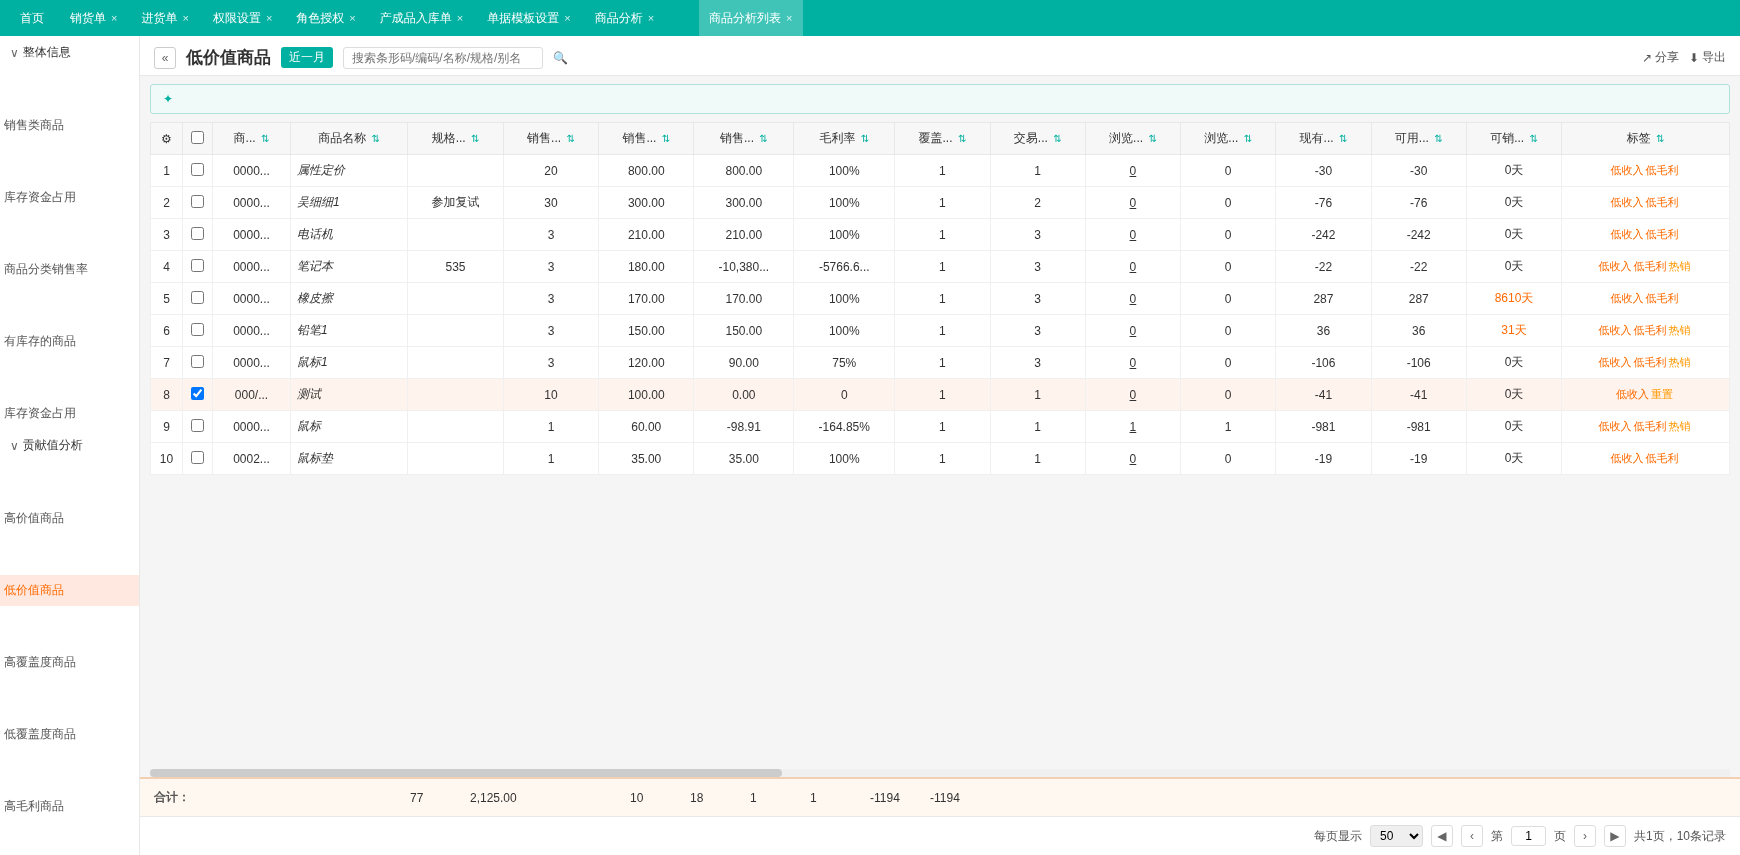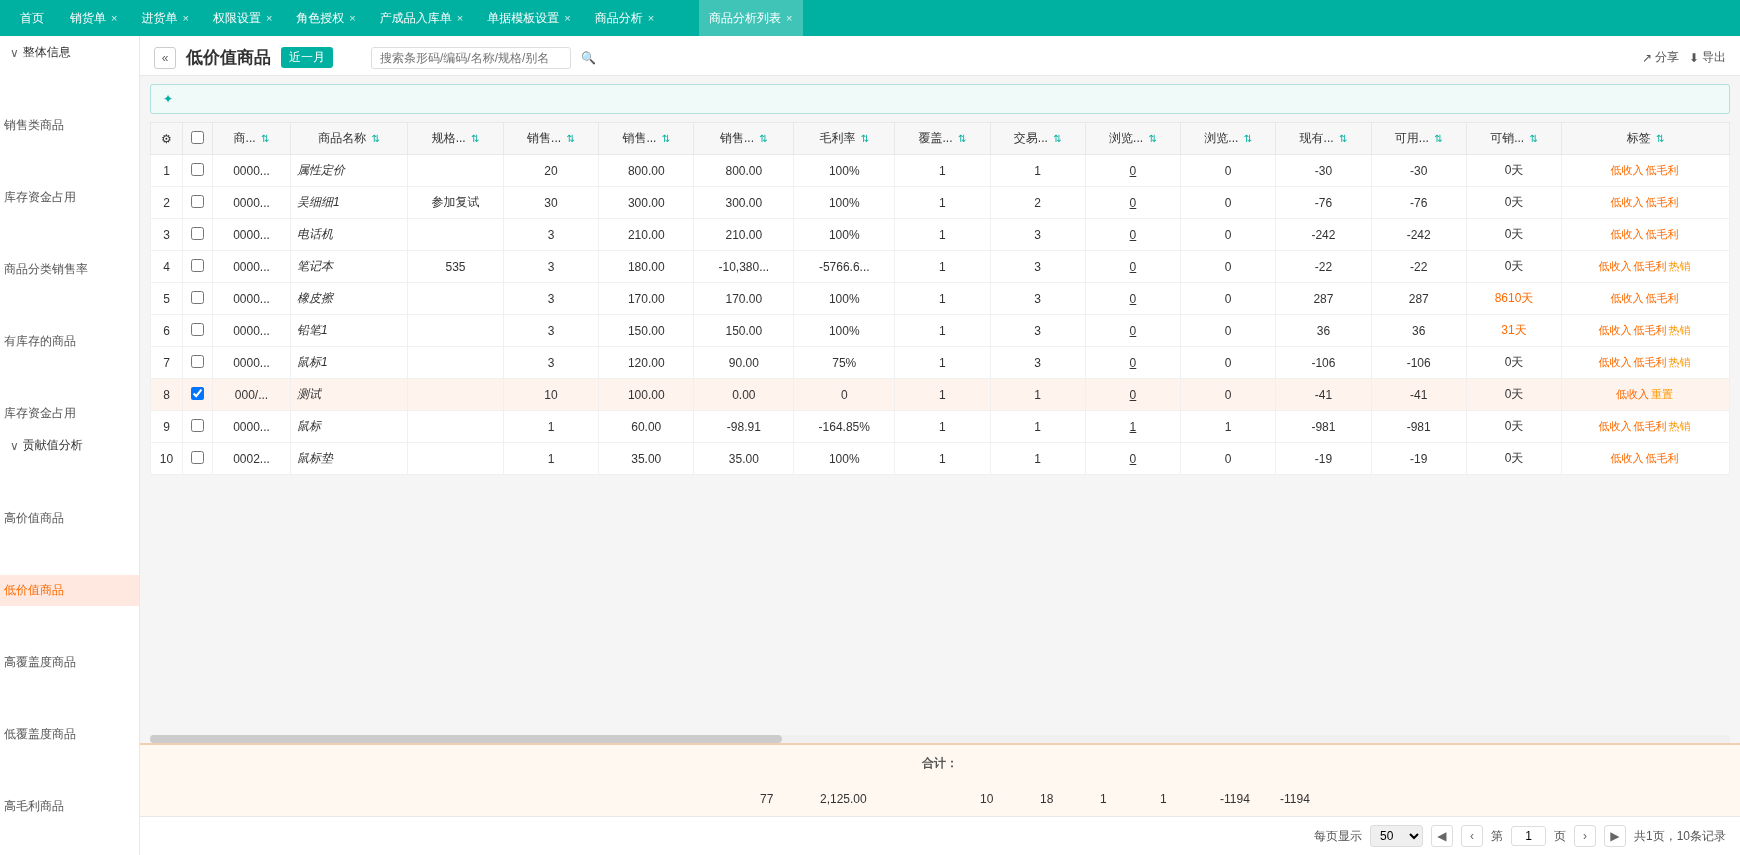--- a/index.html
+++ b/index.html
@@ -92,21 +92,20 @@
       font-size: 12px;
       cursor: pointer;
     }
     .search-box {
       border: 1px solid #ddd;
       border-radius: 3px;
       padding: 3px 8px;
       width: 200px;
       font-size: 12px;
       color: #999;
-      margin-left: 28px;
     }
     .search-icon { color: #ff6a00; cursor: pointer; }
     .header-actions {
       margin-left: auto;
       display: flex;
       gap: 10px;
       align-items: center;
     }
     .action-btn {
       display: flex;
@@ -185,24 +184,22 @@
     .underline { text-decoration: underline; cursor: pointer; }
     .checkbox-cell { width: 30px; }
 
     
     .summary-row {
       background: #fff8f0;
       border-top: 2px solid #f0d0b0;
       padding: 10px 14px;
       display: flex;
       align-items: center;
-      gap: 20px;
       font-size: 12px;
       color: #333;
-      flex-direction: column;
     }
     .summary-label { font-weight: bold; color: #555; }
 
     
     .pagination-bar {
       background: white;
       border-top: 1px solid #e8e8e8;
       padding: 8px 14px;
       display: flex;
       align-items: center;
@@ -623,21 +620,21 @@
           </tbody>
       </table>
     </div>
 
     <div class="scroll-bar-container">
       <div class="scroll-bar-thumb"></div>
     </div>
 
     <div class="summary-row">
       <span class="summary-label">合计：</span>
-      <span style="flex:1; display:flex; justify-content:space-between; align-items:center;">
+      <span style="flex:1; display:flex; justify-content:flex-start; align-items:center;">
         <span style="min-width:80px"></span>
         <span style="min-width:80px"></span>
         <span style="min-width:60px"></span>
         <span style="min-width:60px">77</span>
         <span style="min-width:80px">2,125.00</span>
         <span style="min-width:80px"></span>
         <span style="min-width:60px">10</span>
         <span style="min-width:60px">18</span>
         <span style="min-width:60px">1</span>
         <span style="min-width:60px">1</span>

